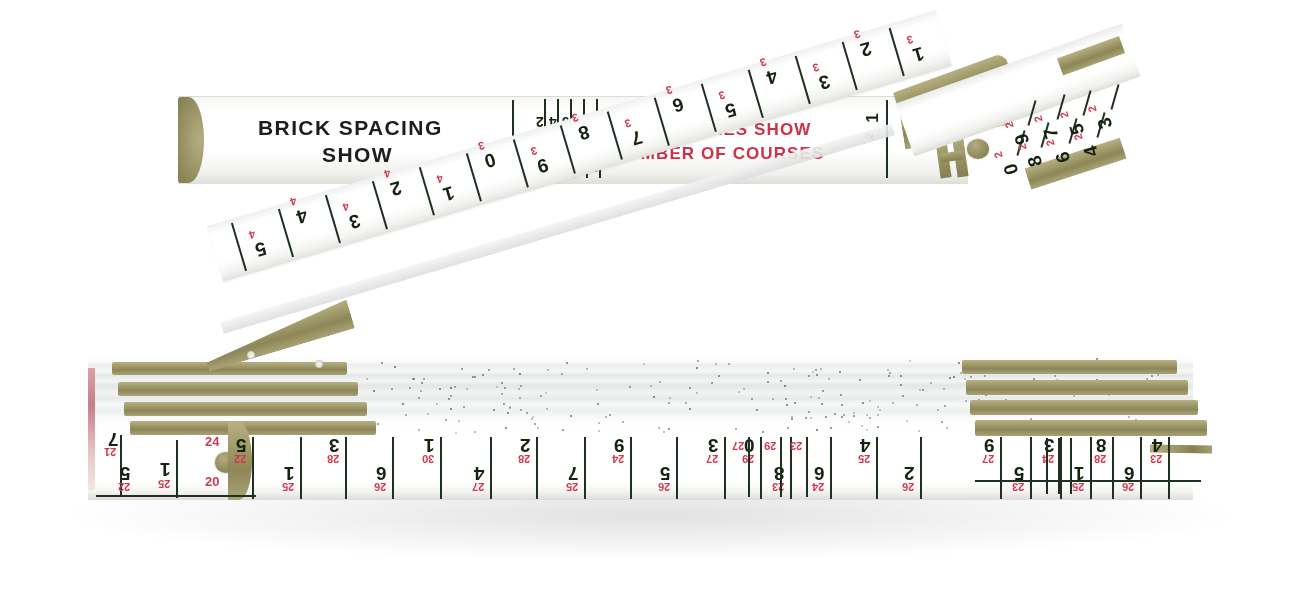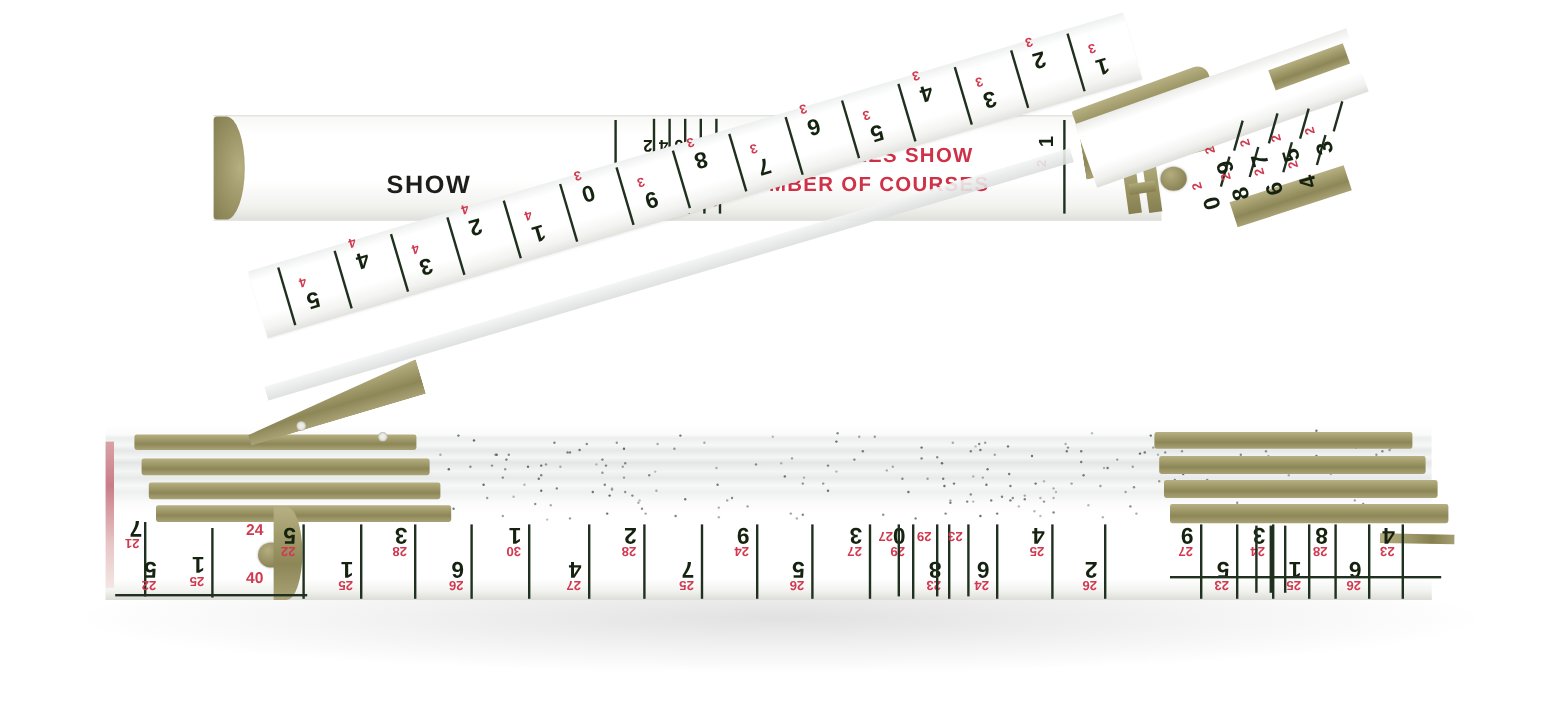--- a/index.html
+++ b/index.html
@@ -99,20 +99,21 @@
   }
 </style>
 </head>
 <body>
 
 <div id="stage">
 
   <div class="wood" id="topseg"></div>
   <div id="topseg-endcap" class="brass"></div>
 
+  <div class="brandtext" id="brand1">BRICK SPACING</div>
   <div class="brandtext" id="brand2">SHOW</div>
 
   <div class="redtext" id="red1">RED FIGURES SHOW</div>
   <div class="redtext" id="red2">NUMBER OF COURSES</div>
 
   <div id="topgrads" style="position:absolute;left:0;top:0;width:1297px;height:592px;">
       <div class="tick" style="left:512px;top:100px;height:80px;"></div>
       <div class="tick" style="left:544px;top:99px;height:36px;width:1.6px;"></div>
       <div class="num rot180" style="left:536px;top:114px;font-size:14px;">2</div>
       <div class="rnum rot180" style="left:539px;top:130px;font-size:10px;">1</div>
@@ -505,21 +506,21 @@
   <div id="facegrads" style="position:absolute;left:0;top:0;width:1297px;height:592px;">
       <div class="tick" style="left:120px;top:435px;height:62px;"></div>
       <div class="num rot180" style="left:108px;top:428px;font-size:19px;">7</div>
       <div class="rnum rot180" style="left:104px;top:446px;font-size:11px;">21</div>
       <div class="num rot180" style="left:120px;top:462px;font-size:19px;">5</div>
       <div class="rnum rot180" style="left:118px;top:481px;font-size:11px;">22</div>
       <div class="num rot180" style="left:160px;top:458px;font-size:19px;">1</div>
       <div class="rnum rot180" style="left:158px;top:478px;font-size:11px;">25</div>
       <div class="tick" style="left:176px;top:440px;height:58px;"></div>
       <div class="rnum" style="left:205px;top:434px;font-size:13px;">24</div>
-      <div class="rnum" style="left:205px;top:474px;font-size:13px;">40</div>
+      <div class="rnum" style="left:205px;top:474px;font-size:13px;">20</div>
       <div class="tick" style="left:252px;top:437px;height:62px;"></div>
       <div class="num rot180" style="left:236px;top:434px;font-size:19px;">5</div>
       <div class="rnum rot180" style="left:234px;top:453px;font-size:11px;">22</div>
       <div class="tick" style="left:300px;top:437px;height:62px;"></div>
       <div class="num rot180" style="left:284px;top:462px;font-size:19px;">1</div>
       <div class="rnum rot180" style="left:282px;top:481px;font-size:11px;">25</div>
       <div class="tick" style="left:345px;top:437px;height:62px;"></div>
       <div class="num rot180" style="left:329px;top:434px;font-size:19px;">3</div>
       <div class="rnum rot180" style="left:327px;top:453px;font-size:11px;">28</div>
       <div class="tick" style="left:392px;top:437px;height:62px;"></div>

